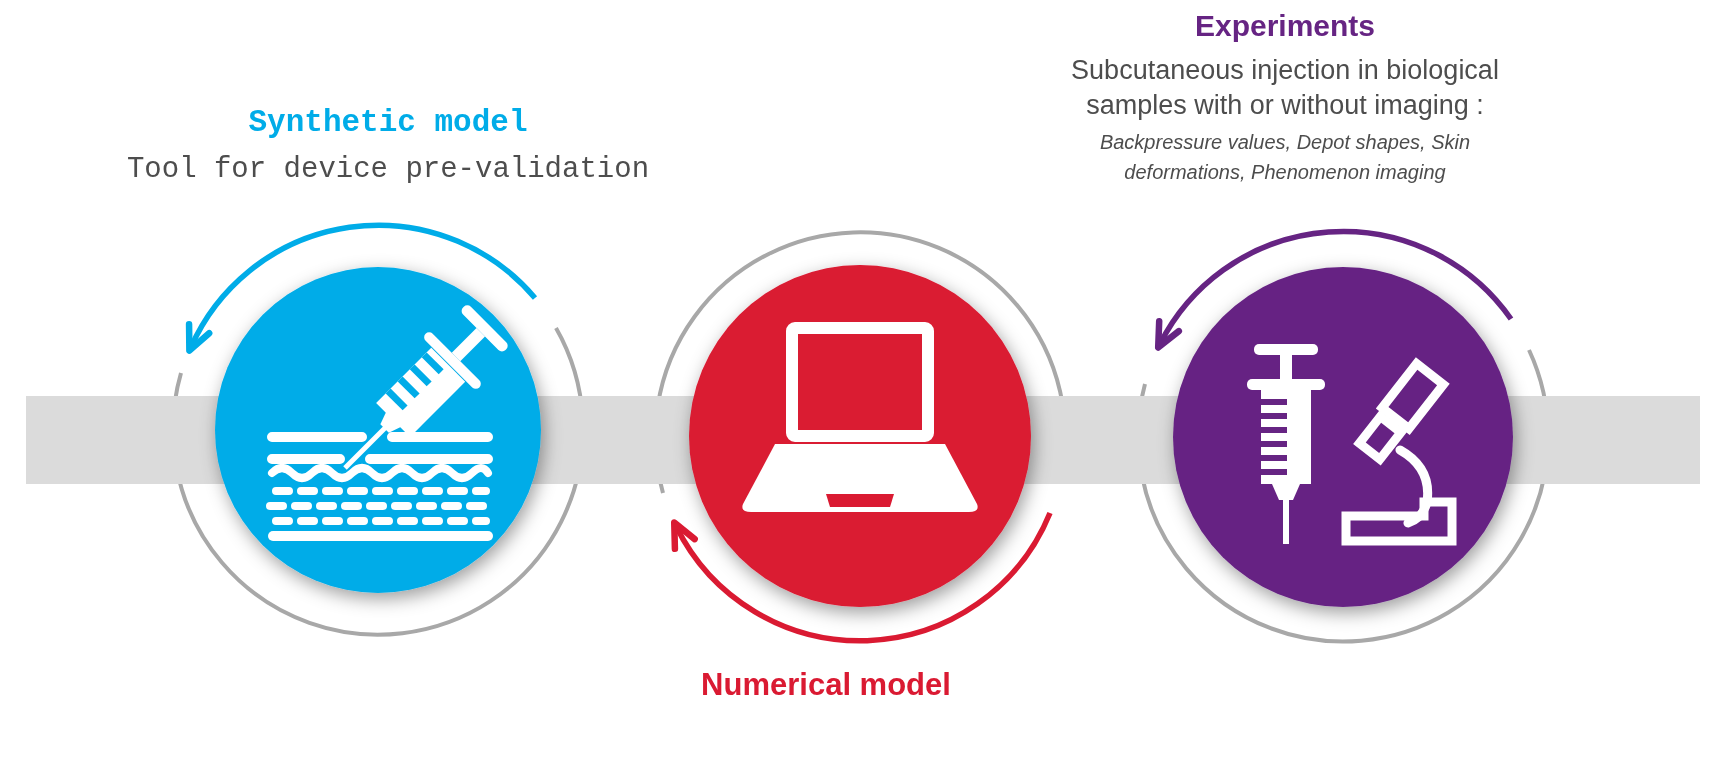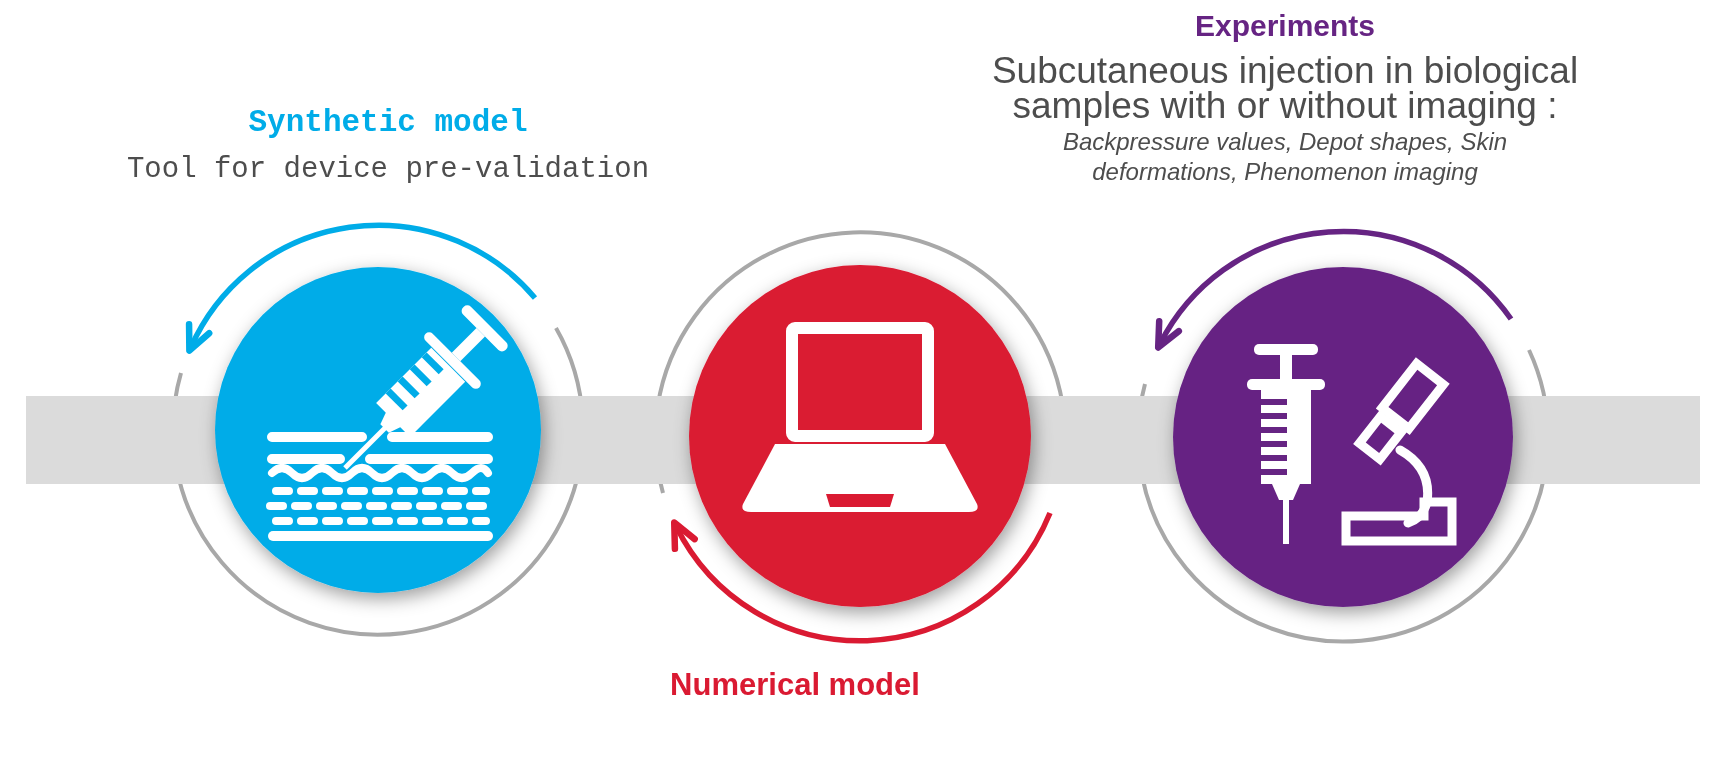--- a/index.html
+++ b/index.html
@@ -6,27 +6,27 @@
   body{
     width:1727px;height:784px;position:relative;overflow:hidden;
     font-family:"Liberation Sans", sans-serif;
   }
   .stage-text{position:absolute;text-align:center;}
   .stage-title{font-weight:bold;font-size:31px;line-height:1.2;text-align:center;}
   .stage-sub{font-size:29px;line-height:1.2;color:var(--text);}
   .txt-synthetic{left:88px;top:104px;width:600px;font-family:Liberation Mono, monospace;}
   .txt-synthetic .stage-title{color:var(--blue);}
   .txt-synthetic .stage-sub{margin-top:12px;}
-  .txt-numerical{left:495px;top:666px;width:600px;}
+  .txt-numerical{left:526px;top:666px;width:600px;}
   .txt-numerical .stage-title{color:var(--red);}
   .txt-numerical .stage-sub{margin-top:13px;}
   .txt-experiments{left:955px;top:8px;width:660px;}
   .txt-experiments .stage-title{color:var(--purple);font-size:30px;}
-  .txt-experiments .stage-sub{font-size:37px;line-height:35px;margin-top:9px;}
-  .txt-experiments .stage-detail{font-size:24px;line-height:30px;margin-top:4px;
+  .txt-experiments .stage-sub{font-size:27px;line-height:35px;margin-top:9px;}
+  .txt-experiments .stage-detail{font-size:20px;line-height:30px;margin-top:4px;
     font-style:italic;color:var(--text);}
   svg{position:absolute;left:0;top:0;}
   .band{fill:var(--band);}
   .ring{fill:none;stroke:var(--ring);stroke-width:4;}
   .arc{fill:none;stroke-width:5.5;}
   .arc-blue{stroke:var(--blue);}
   .arc-red{stroke:var(--red);}
   .arc-purple{stroke:var(--purple);}
   .disc-blue{fill:var(--blue);}
   .disc-red{fill:var(--red);}

